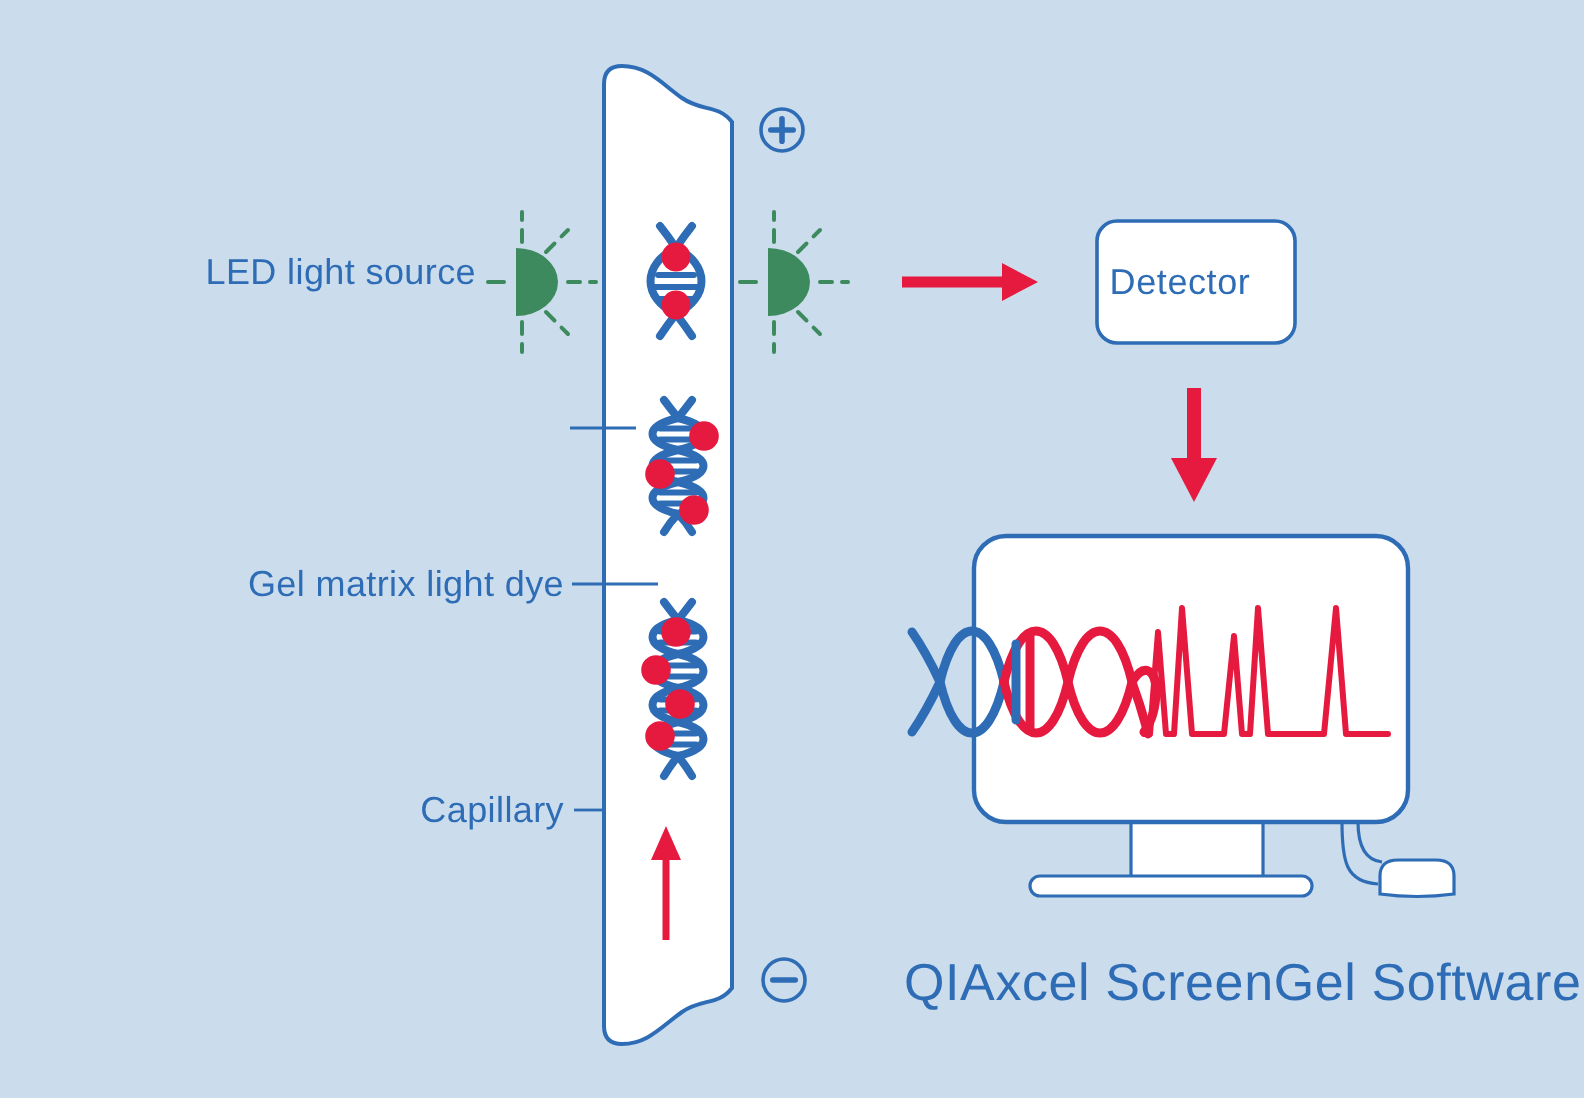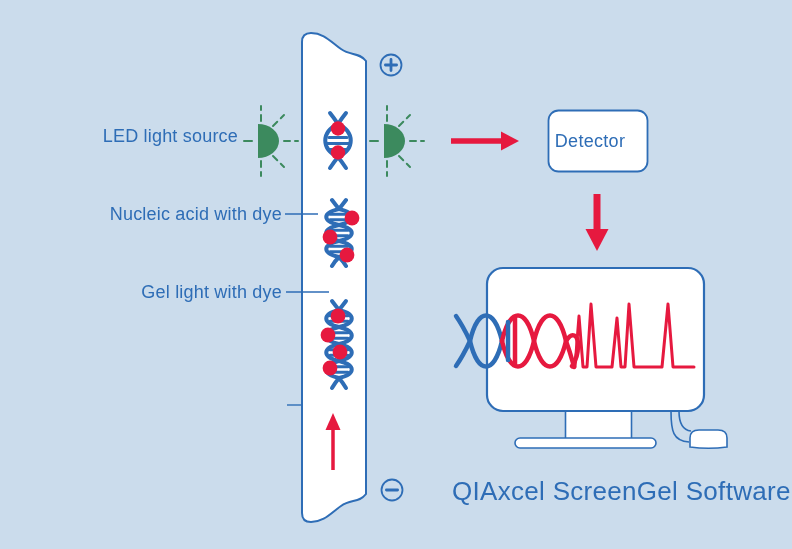--- a/index.html
+++ b/index.html
@@ -185,21 +185,21 @@
         <path d="M502,341 C510,375 526,375 534,341 C542,307 558,307 566,341 Q570,352 573,363 L574,367"></path>
       </g>
       <path class="s-blue f-none" stroke-width="4.5" stroke-linecap="round" d="M508,322 V360"></path>
       <path class="s-red f-none" stroke-width="4.5" stroke-linecap="round" d="M515,318 V364"></path>
       <path class="s-red f-none" stroke-width="3" stroke-linecap="round" stroke-linejoin="round" d="M572,367 H575 L579,316 L583,367 H587 L591,304 L596,367 H612 L617,318 L621,367 H625 L629,304 L634,367 H662 L668,304 L673,367 H694"></path>
     </g>
   </svg>
 
   <div class="lbl right" style="left:58px;top:125px;width:180px;">LED light source</div>
 
-  <div class="lbl right" style="left:60px;top:203px;width:222px;">Nucleic acid with dye</div>
-
-  <div class="lbl right" style="left:60px;top:281px;width:222px;">Gel light with dye</div>
-
+
+  <div class="lbl right" style="left:60px;top:281px;width:222px;">Gel matrix light dye</div>
+
+  <div class="lbl right" style="left:60px;top:394px;width:222px;">Capillary</div>
 
   <div class="detector-text" style="left:548px;top:110px;width:84px;height:62px;">Detector</div>
 
   <div class="title" style="left:452px;top:479px;width:308px;">QIAxcel ScreenGel Software</div>
 </div>
 
 </body></html>

